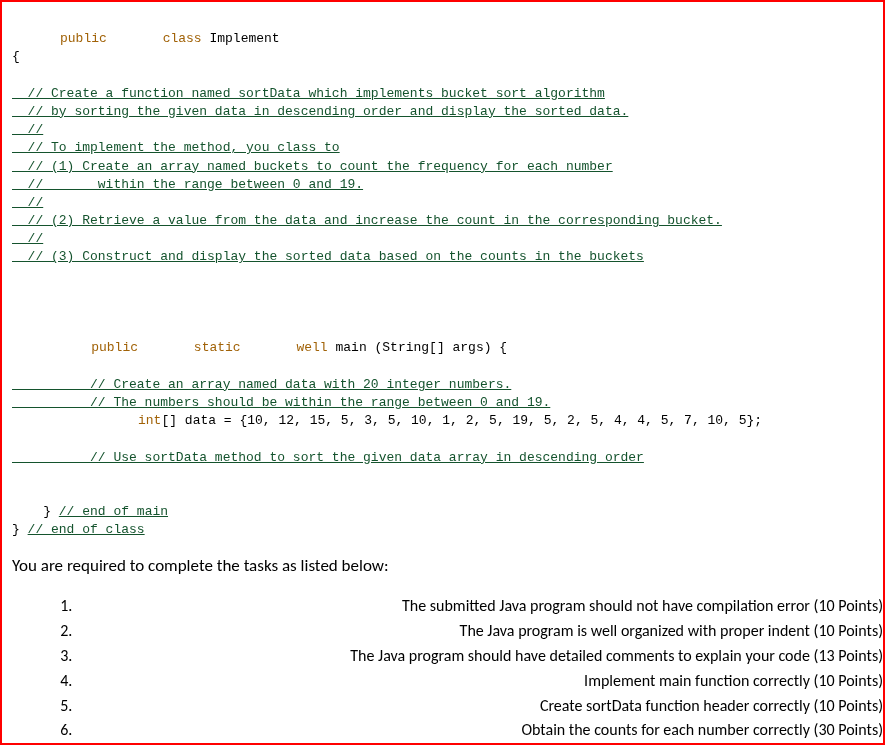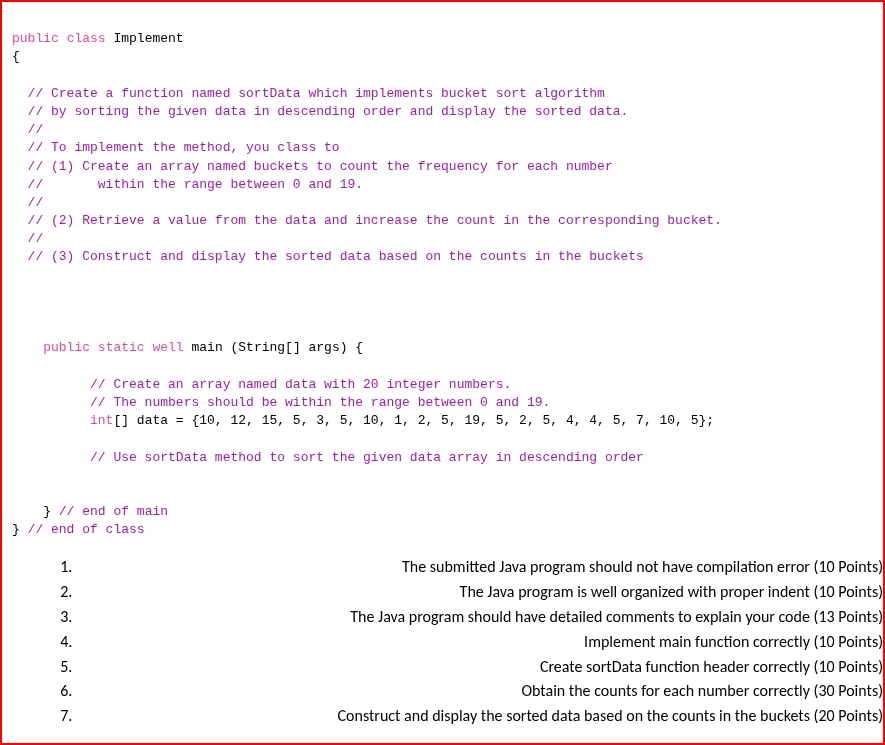--- a/index.html
+++ b/index.html
@@ -14,22 +14,22 @@
       width: 885px;
       height: 745px;
       border: 2px solid #ff0000;
       padding: 10px 0 10px 10px;
     }
     .code-block {
       line-height: 1.4;
       white-space: pre;
       font-family: "Courier New", monospace;
     }
-    .blue { color: #ec4899; }
-    .green { color: #a21caf; }
+    .blue { color: #a16207; margin-left: 48px; }
+    .green { color: #14532d; text-decoration: underline; }
     .instructions {
       font-family: Calibri, Arial, sans-serif;
       font-size: 16px;
       color: #000000;
       margin-top: 16px;
     }
     .instructions-heading {
       font-family: Calibri, Arial, sans-serif;
       font-size: 17px;
       margin-bottom: 18px;
@@ -71,20 +71,21 @@
 <span>          </span><span class="blue">int</span><span>[] data = {10, 12, 15, 5, 3, 5, 10, 1, 2, 5, 19, 5, 2, 5, 4, 4, 5, 7, 10, 5};</span>
 
 <span class="green">          // Use sortData method to sort the given data array in descending order</span>
 
 
 <span>    } </span><span class="green">// end of main</span>
 <span>} </span><span class="green">// end of class</span>
 </div>
 
 <div class="instructions">
+  <div class="instructions-heading">You are required to complete the tasks as listed below:</div>
   <ol>
     <li>The submitted Java program should not have compilation error (10 Points)</li>
     <li>The Java program is well organized with proper indent (10 Points)</li>
     <li>The Java program should have detailed comments to explain your code (13 Points)</li>
     <li>Implement main function correctly (10 Points)</li>
     <li>Create sortData function header correctly (10 Points)</li>
     <li>Obtain the counts for each number correctly (30 Points)</li>
     <li>Construct and display the sorted data based on the counts in the buckets (20 Points)</li>
 
   </ol>

